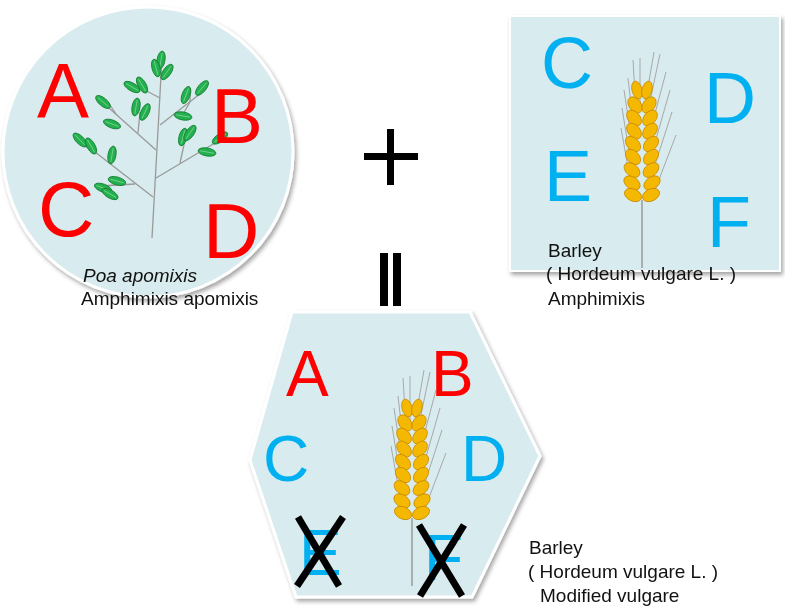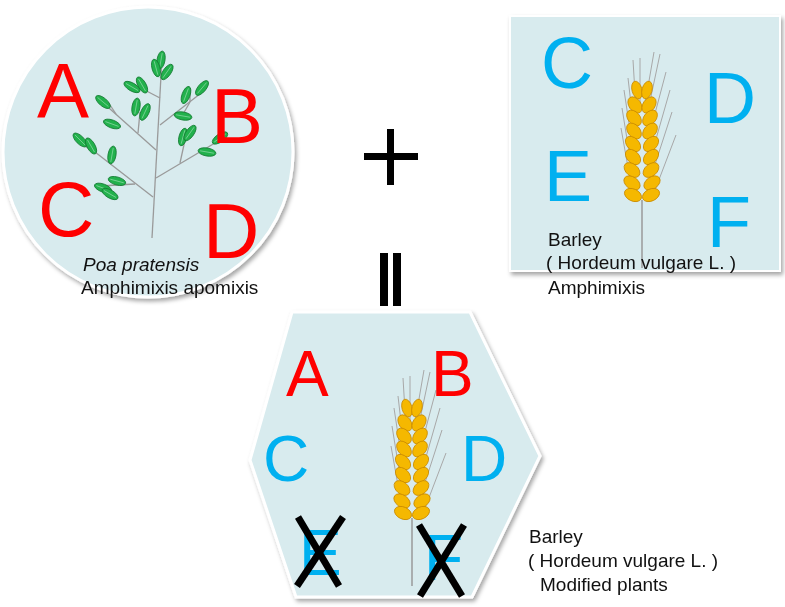--- a/index.html
+++ b/index.html
@@ -1,18 +1,18 @@
 <!DOCTYPE html>
 <html><head>
 <meta charset="utf-8">
 <style>
   html, body { margin:0; padding:0; background:#ffffff; }
   body { width:785px; height:607px; position:relative; overflow:hidden; font-family:"Liberation Sans", sans-serif; }
   .letter { position:absolute; font-family:"Liberation Sans", sans-serif; line-height:1; }
-  .caption { position:absolute; font-family:"Liberation Sans", sans-serif; font-size:19px; color:#111; line-height:24px; white-space:nowrap; }
+  .caption { position:absolute; font-family:"Liberation Sans", sans-serif; font-size:19px; color:#111; line-height:24px; white-space:nowrap;margin-top:11px; }
   svg { position:absolute; left:0; top:0; }
 </style>
 </head>
 <body>
 
 <svg width="785" height="607">
   <defs>
     <filter id="sh" x="-10%" y="-10%" width="130%" height="130%">
       <feDropShadow dx="2" dy="3" stdDeviation="2" flood-color="#000" flood-opacity="0.35"></feDropShadow>
     </filter>
@@ -128,21 +128,21 @@
     <rect x="380" y="253" width="8" height="53"></rect>
     <rect x="393" y="253" width="8" height="53"></rect>
   </g>
 </svg>
 
 <div class="letter" style="left:37px;top:52px;font-size:78px;color:#ff0000;">A</div>
 <div class="letter" style="left:211px;top:77px;font-size:78px;color:#ff0000;">B</div>
 <div class="letter" style="left:38px;top:170px;font-size:78px;color:#ff0000;">C</div>
 <div class="letter" style="left:203px;top:192px;font-size:78px;color:#ff0000;">D</div>
 
-<div class="caption" style="left:83px;top:253px;font-style:italic;">Poa pratensis</div>
+<div class="caption" style="left:83px;top:253px;font-style:italic;">Poa apomixis</div>
 <div class="caption" style="left:81px;top:276px;">Amphimixis apomixis</div>
 
 <div class="letter" style="left:541px;top:27px;font-size:72px;color:#00b0f0;">C</div>
 <div class="letter" style="left:704px;top:62px;font-size:72px;color:#00b0f0;">D</div>
 <div class="letter" style="left:544px;top:140px;font-size:72px;color:#00b0f0;">E</div>
 <div class="letter" style="left:707px;top:186px;font-size:72px;color:#00b0f0;">F</div>
 
 <div class="caption" style="left:548px;top:228px;">Barley</div>
 <div class="caption" style="left:546px;top:251px;">( Hordeum vulgare L. )</div>
 <div class="caption" style="left:548px;top:276px;">Amphimixis</div>
@@ -160,13 +160,13 @@
     <line x1="343" y1="517" x2="297" y2="586"></line>
   </g>
   <g stroke="#000" stroke-width="7" stroke-linecap="butt">
     <line x1="419" y1="525" x2="462" y2="596"></line>
     <line x1="464" y1="525" x2="420" y2="596"></line>
   </g>
 </svg>
 
 <div class="caption" style="left:529px;top:525px;">Barley</div>
 <div class="caption" style="left:528px;top:549px;">( Hordeum vulgare L. )</div>
-<div class="caption" style="left:540px;top:573px;">Modified plants</div>
+<div class="caption" style="left:540px;top:573px;">Modified vulgare</div>
 
 </body></html>

